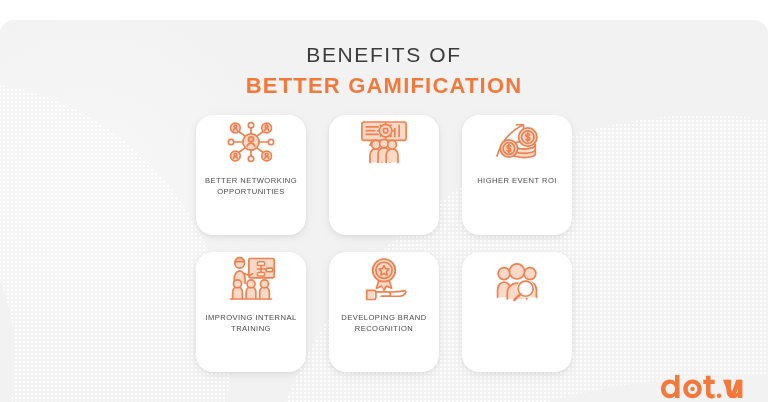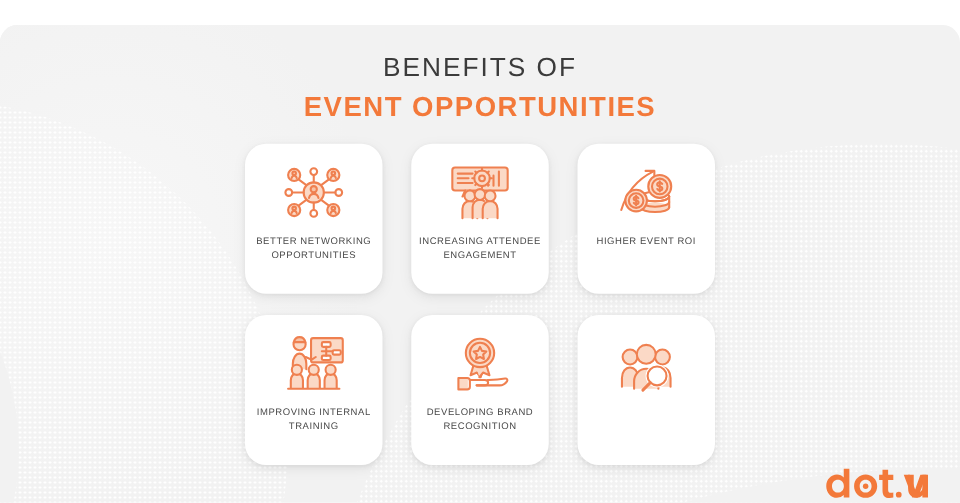--- a/index.html
+++ b/index.html
@@ -66,21 +66,20 @@
     grid-template-columns:repeat(3,110px);
     grid-template-rows:120px 120px;
     column-gap:23px;row-gap:17px;
     z-index:4;
   }
   .card{
     background:#ffffff;
     border-radius:17px;
     box-shadow:0 3px 9px rgba(120,120,120,.13),0 1px 3px rgba(120,120,120,.10);
     display:flex;flex-direction:column;align-items:center;
-    padding-top:12px;
     box-sizing:border-box;
     position:relative;
   }
   .card-icon{
     width:54px;height:54px;display:block;
     flex:0 0 auto;
   }
   .card-label{
     margin-top:7px;
     font-size:7.6px;
@@ -110,21 +109,21 @@
 <div id="stage">
 
   <div id="soft-glow"></div>
   <div class="dots" id="dot-arc-left"></div>
   <div id="dot-arc-left-inner" class="dots"></div>
   <div class="dots" id="dot-arc-right"></div>
   <div id="dot-arc-right-mask" class="dots"></div>
 
   <div id="title-block">
     <span id="title-line1">BENEFITS OF</span>
-    <span id="title-line2">EVENT OPPORTUNITIES</span>
+    <span id="title-line2">BETTER GAMIFICATION</span>
   </div>
 
   <div id="card-grid">
 
     <div class="card">
       <svg class="card-icon" viewBox="0 0 100 100">
         <circle class="ic-fill" cx="50" cy="50" r="15"></circle>
         <circle class="ic" cx="50" cy="50" r="15"></circle>
         <circle class="ic-fill2" cx="50" cy="45" r="4.6"></circle>
         <path class="ic" d="M50 40.5a4.6 4.6 0 1 1 0 9.2 4.6 4.6 0 0 1 0-9.2z"></path>
@@ -180,21 +179,20 @@
         <circle class="ic" cx="35" cy="55" r="8"></circle>
         <path class="ic-fill" d="M39 70c0-7 5-12 11-12s11 5 11 12v18H39z"></path>
         <path class="ic" d="M39 88V72c0-6.4 4.9-11.5 11-11.5S61 65.6 61 72v16"></path>
         <circle class="ic-fill" cx="50" cy="53" r="8"></circle>
         <circle class="ic" cx="50" cy="53" r="8"></circle>
         <path class="ic-fill" d="M54 72c0-7 5-12 11-12s11 5 11 12v16H54z"></path>
         <path class="ic" d="M54 88V74c0-6.4 4.9-11.5 11-11.5S76 67.6 76 74v14"></path>
         <circle class="ic-fill" cx="65" cy="55" r="8"></circle>
         <circle class="ic" cx="65" cy="55" r="8"></circle>
       </svg>
-      <div class="card-label">INCREASING ATTENDEE ENGAGEMENT</div>
     </div>
 
     <div class="card">
       <svg class="card-icon" viewBox="0 0 100 100">
         <path class="ic" d="M13 76C20 52 34 32 60 19"></path>
         <path class="ic" d="M49 18h13v13"></path>
         <ellipse class="ic-fill" cx="63" cy="72" rx="21" ry="7"></ellipse>
         <path class="ic" d="M42 72c0 3.9 9.4 7 21 7s21-3.1 21-7"></path>
         <path class="ic" d="M42 64c0 3.9 9.4 7 21 7s21-3.1 21-7"></path>
         <path class="ic" d="M42 56c0 3.9 9.4 7 21 7s21-3.1 21-7"></path>

